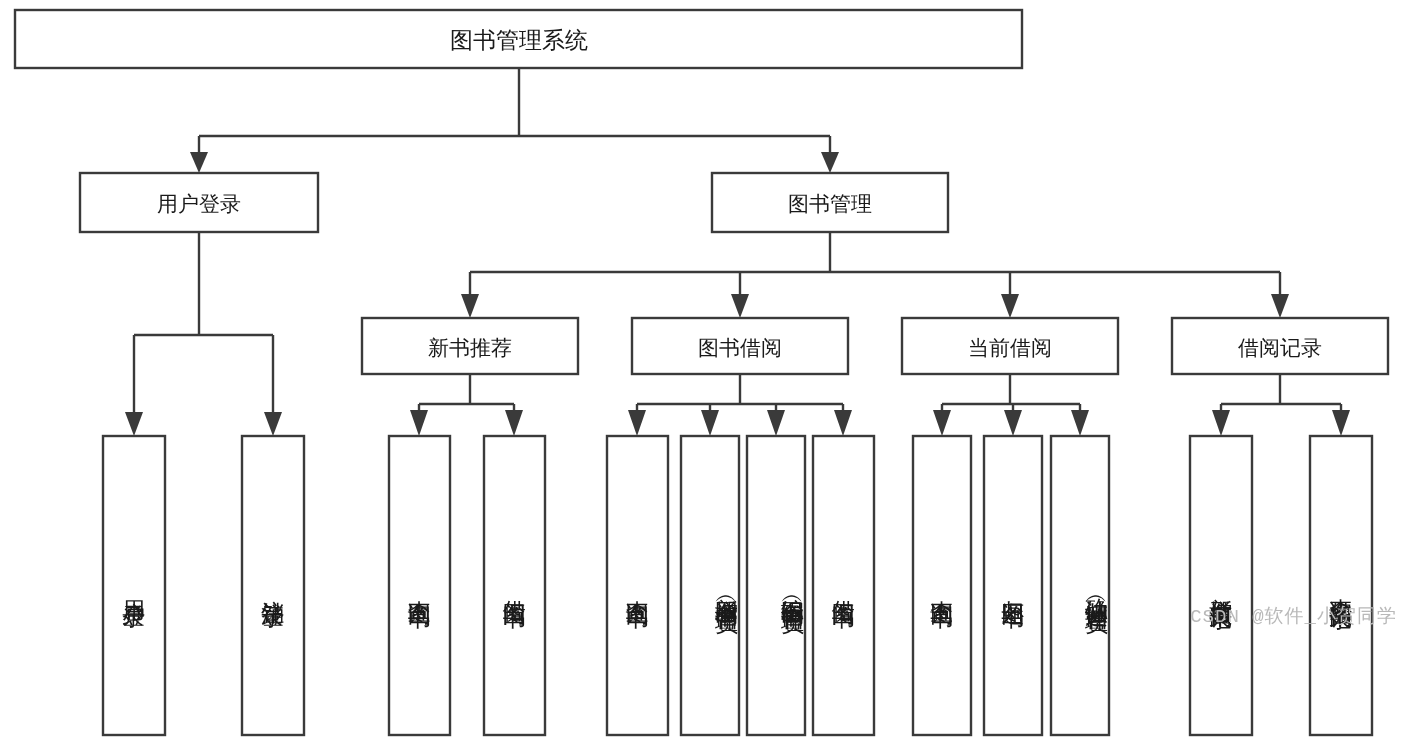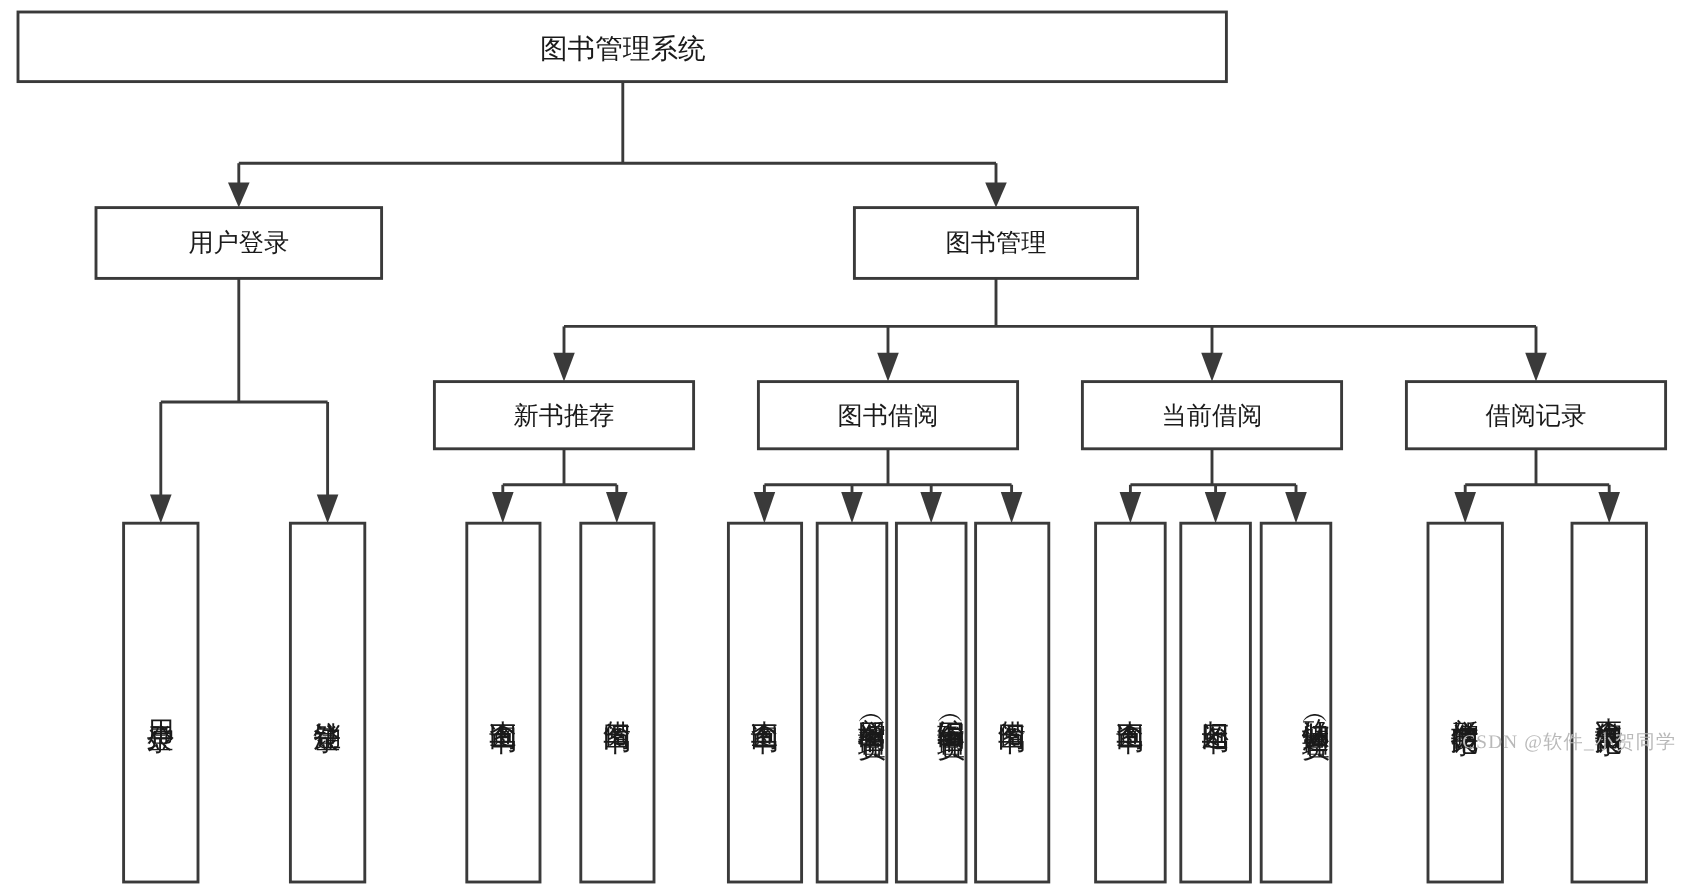--- a/index.html
+++ b/index.html
@@ -62,22 +62,22 @@
     align-items: center;
     justify-content: center;
     text-align: center;
     white-space: pre;
     pointer-events: none;
   }
   .watermark {
     position: absolute;
     right: 8px;
     bottom: 4px;
-    font-family: Liberation Serif, serif;
-    font-size: 16px;
+    font-family: Liberation Mono, monospace;
+    font-size: 19px;
     color: #b9b9b9;
     letter-spacing: 1px;
     white-space: nowrap;
   }
 </style>
 </head>
 <body>
 
 <div id="diagram-root">
 

